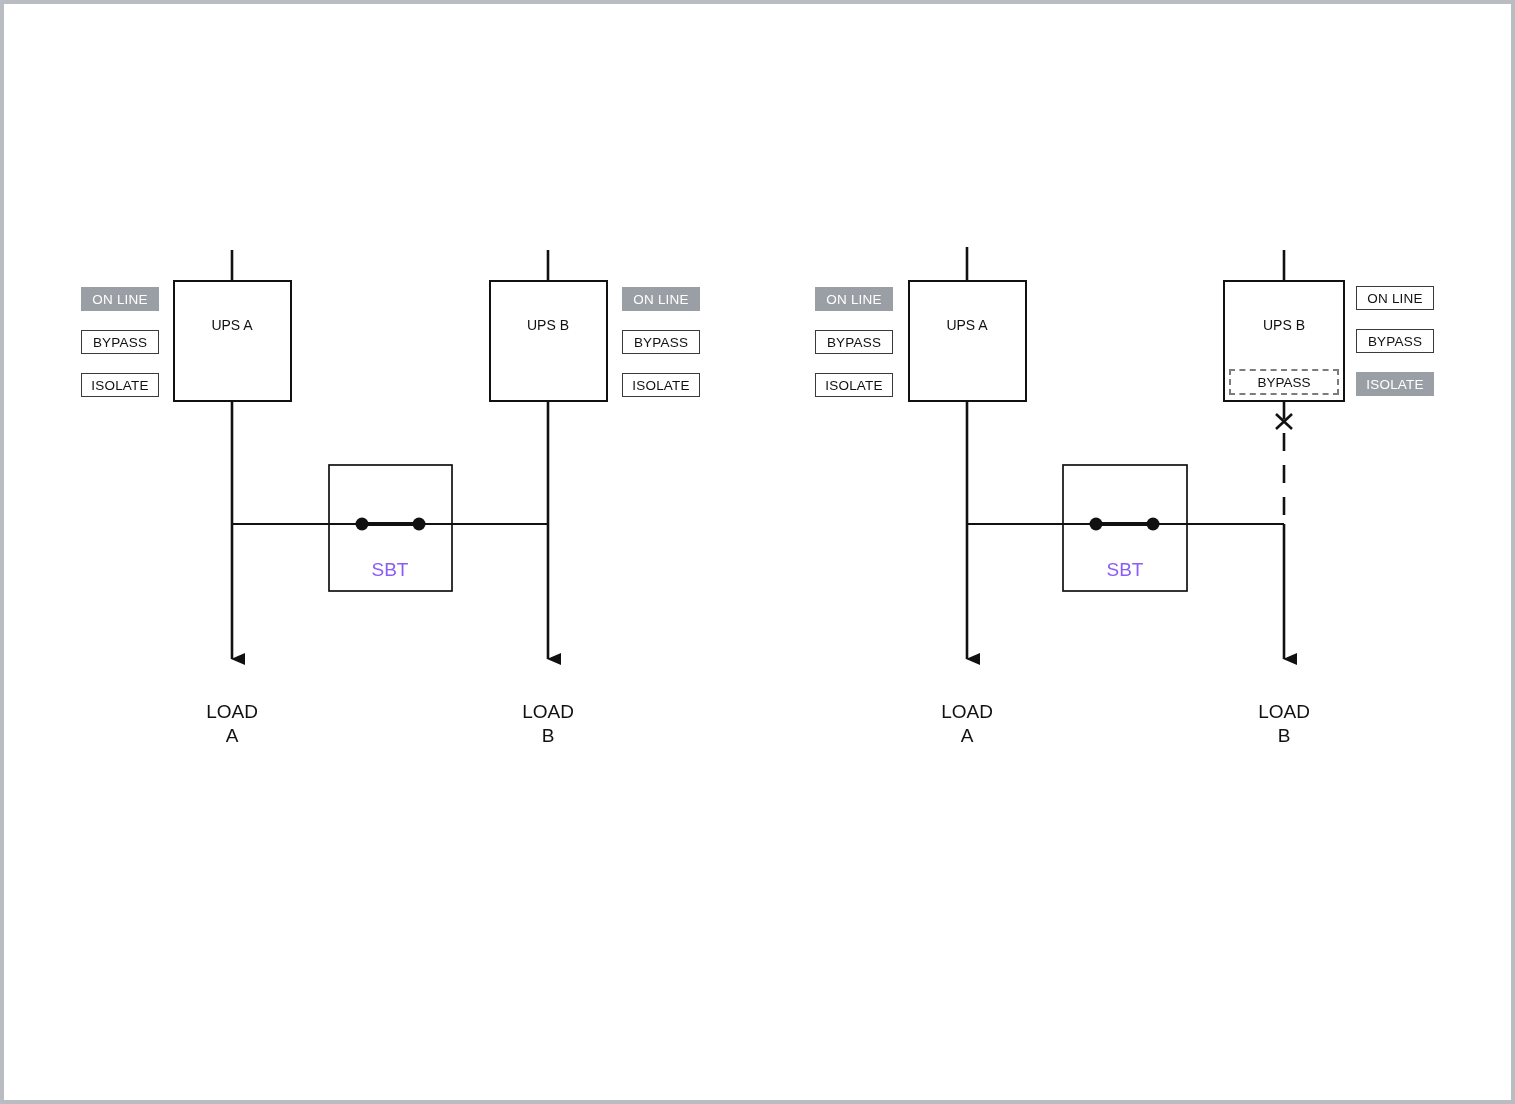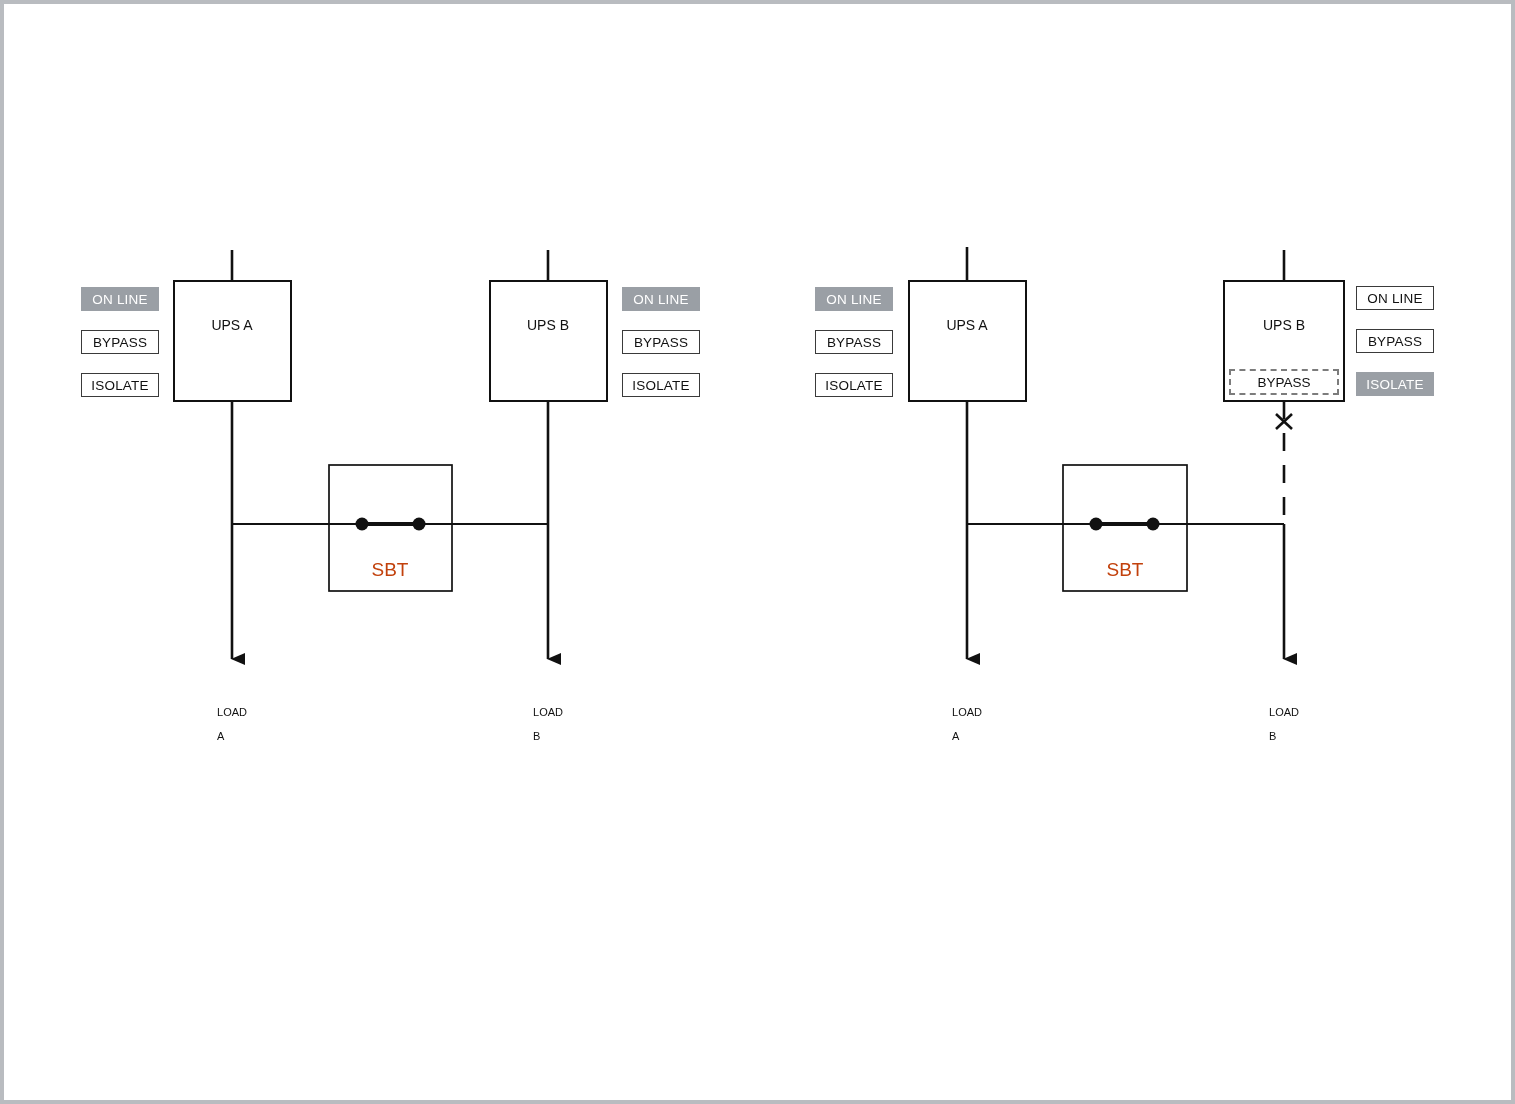--- a/index.html
+++ b/index.html
@@ -36,28 +36,29 @@
   .boxlabel{
     position:absolute;
     font-size:14px;
     color:#111111;
     white-space:nowrap;
     transform:translate(-50%,-50%);
   }
   .sbtlabel{
     position:absolute;
     font-size:19px;
-    color:#c2410c;
+    color:#8b5cf6;
     white-space:nowrap;
     transform:translate(-50%,-50%);
   }
   .loadlabel{
     position:absolute;
-    font-size:11px;
+    font-size:19px;
     color:#111111;
+    text-align:center;
     white-space:nowrap;
     transform:translateX(-50%);
     line-height:24px;
   }
   .faultbox{
     position:absolute;
     box-sizing:border-box;
     width:110px;height:26px;
     display:flex;align-items:center;justify-content:center;
     border:2px dashed #7c7c7c;

